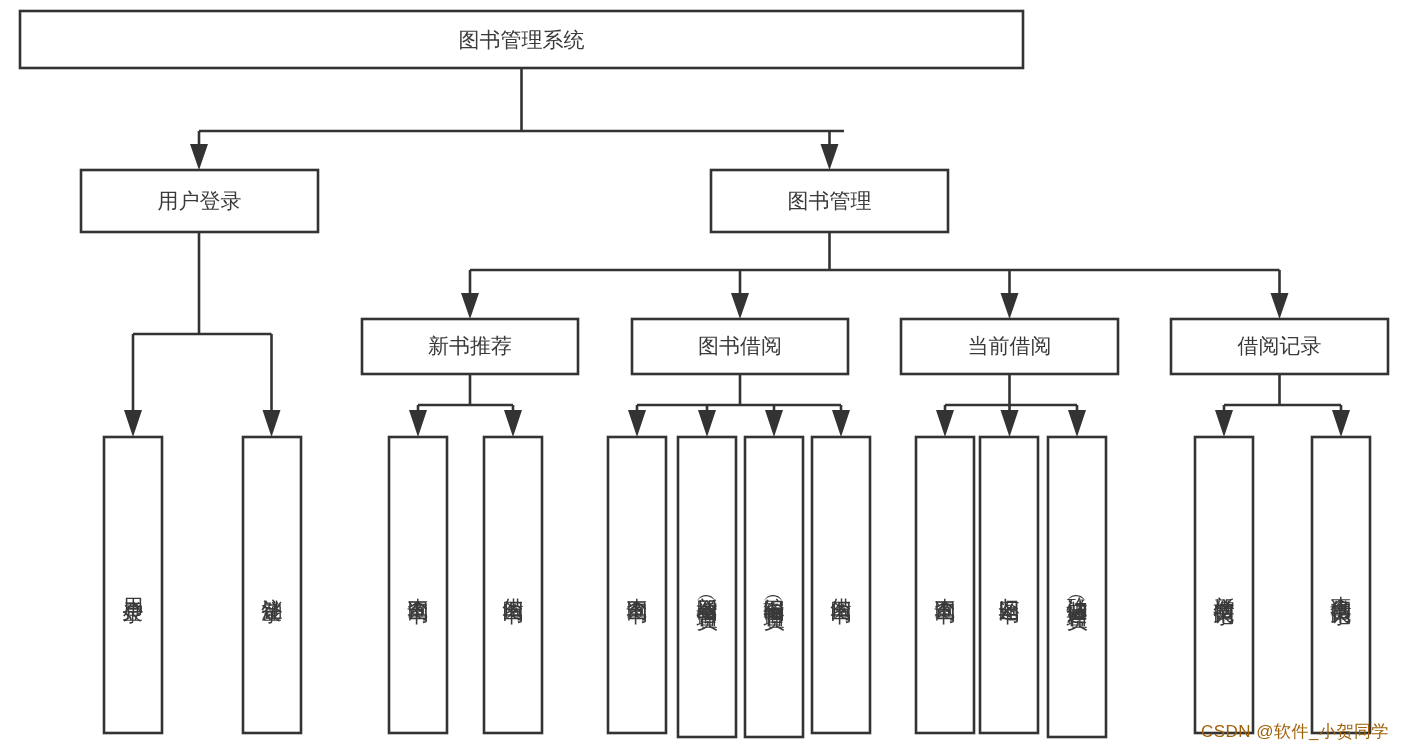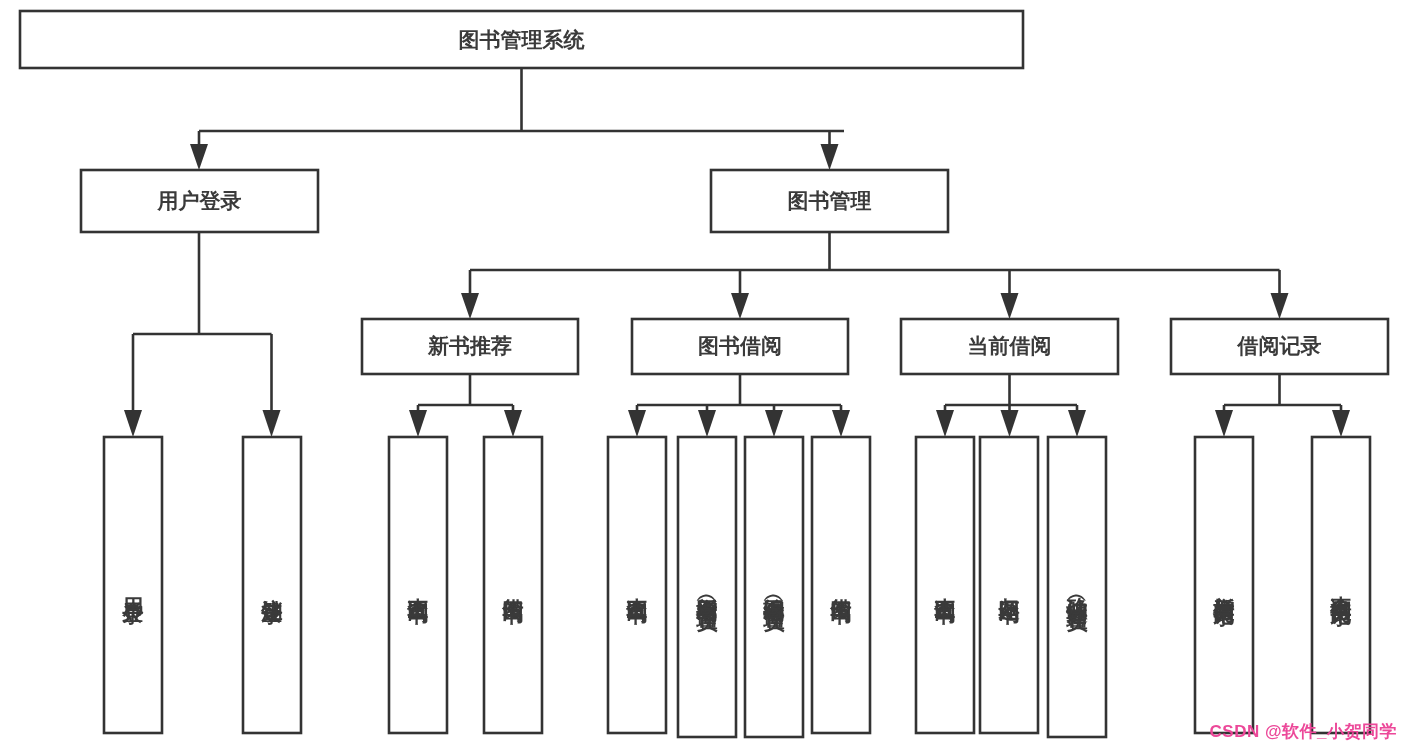--- a/index.html
+++ b/index.html
@@ -10,21 +10,20 @@
   }
   body {
     font-family: "Liberation Sans", "DejaVu Sans", sans-serif;
   }
   #diagram-root {
     position: relative;
     width: 1405px;
     height: 747px;
     background: #ffffff;
     overflow: hidden;
-    font-weight: bold;
   }
   svg.diagram-canvas {
     position: absolute;
     left: 0;
     top: 0;
     width: 1405px;
     height: 747px;
   }
   .node-box {
     fill: #ffffff;
@@ -59,25 +58,25 @@
     letter-spacing: 2px;
     display: flex;
     align-items: center;
     justify-content: center;
     text-align: center;
     white-space: nowrap;
     pointer-events: none;
   }
   .watermark {
     position: absolute;
-    right: 8px;
+    right: 16px;
     bottom: 4px;
     font-family: "Liberation Sans", "DejaVu Sans", sans-serif;
     font-size: 17px;
-    color: #ec4899;
+    color: #a16207;
     letter-spacing: 0.5px;
     white-space: nowrap;
   }
 </style>
 </head>
 <body>
 
 <div id="diagram-root">
 
   <svg class="diagram-canvas" viewBox="0 0 1405 747" xmlns="http://www.w3.org/2000/svg">

